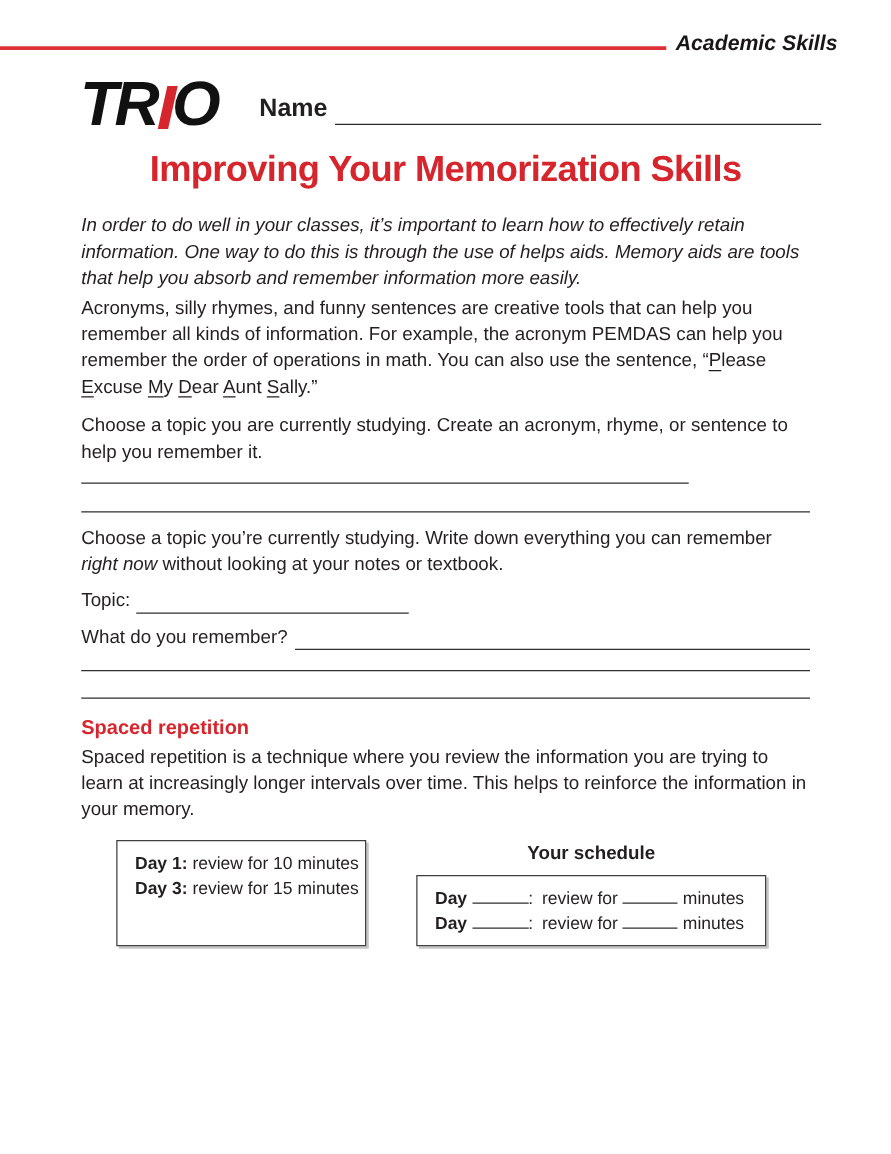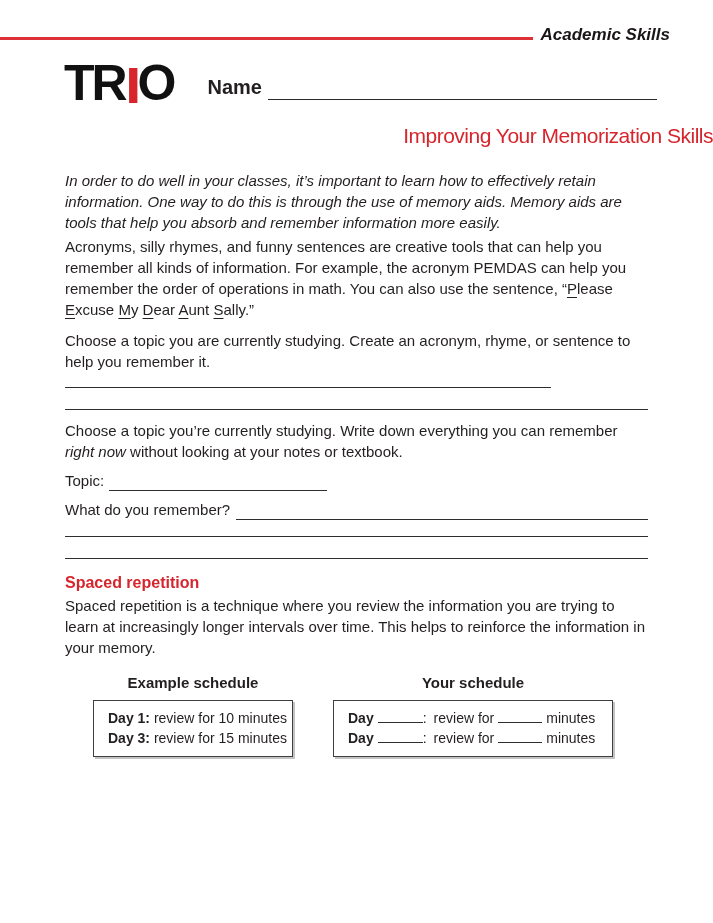--- a/index.html
+++ b/index.html
@@ -25,36 +25,36 @@
   }
   .category {
     position: absolute; top: 24px; right: 43px;
     font-weight: bold; font-style: italic; font-size: 17px; color: #1a1516; text-align: center;
   }
 
   
   .logo-row { display: flex; align-items: center; margin: 12px 56px 0 64px; height: 46px; }
   .logo {
     font-weight: bold; font-size: 50px; letter-spacing: -3px; color: #111111;
-    line-height: 42px; white-space: nowrap;
+    line-height: 42px; white-space: nowrap; font-style: italic;
   }
   .logo .logo-i {
     color: var(--accent-red, #d6252c);
     display: inline-block; transform: translateY(3px) scaleX(1.15);
     padding: 0 1px;
   }
   .name-field { display: flex; flex: 1; align-items: flex-end; margin-left: 34px; height: 34px; }
   .name-label { font-weight: bold; font-size: 20px; padding-bottom: 2px; }
   .name-line { flex: 1; border-bottom: 1.5px solid #2a2a2c; height: 22px; margin-left: 6px; }
 
   
   .title {
-    margin-top: 12px; text-align: right;
+    margin-top: 12px; text-align: center;
     color: var(--accent-red, #d6252c);
-    font-size: 21px; line-height: 36px; font-weight: normal; letter-spacing: -0.5px;
+    font-size: 29px; line-height: 36px; font-weight: bold; letter-spacing: -0.5px;
   }
 
   
   .content { padding: 0 65px; }
   .intro { margin-top: 16px; font-style: italic; }
   h2.sec-heading {
     color: var(--accent-red, #d6252c);
     font-size: 16px; line-height: 19px; margin-top: 12px;
   }
   h2.first { margin-top: 12px; }
@@ -113,21 +113,21 @@
     <div class="name-field">
       <span class="name-label">Name</span>
       <span class="name-line"></span>
     </div>
   </div>
 
   <h1 class="title">Improving Your Memorization Skills</h1>
 
   <div class="content">
 
-    <p class="intro">In order to do well in your classes, it’s important to learn how to effectively retain information. One way to do this is through the use of memory aids. Memory aids are tools that help you absorb and remember information more easily.</p>
+    <p class="intro">In order to do well in your classes, it’s important to learn how to effectively retain information. One way to do this is through the use of helps aids. Memory aids are tools that help you absorb and remember information more easily.</p>
 
     <p class="body"><span>Acronyms, silly rhymes, and funny sentences are creative tools that can help you remember all kinds of information. For example, the acronym PEMDAS can help you remember the order of operations in math. You can also use the sentence, “</span><span><span class="fl">P</span>lease <span class="fl">E</span>xcuse <span class="fl">M</span>y <span class="fl">D</span>ear <span class="fl">A</span>unt <span class="fl">S</span>ally</span><span>.”</span></p>
     <p class="prompt"><span>Choose a topic you are currently studying. Create an acronym, rhyme, or sentence to help you remember it.</span> <span class="inline-blank"></span></p>
     <div class="full-blank"></div>
 
     <p class="prompt"><span>Choose a topic you’re currently studying. Write down everything you can remember </span><em class="rn">right now</em><span> without looking at your notes or textbook.</span></p>
 
     <div class="field-row">
       <span class="label">Topic:</span>
       <span class="topic-blank"></span>
@@ -138,21 +138,20 @@
       <span class="grow-blank"></span>
     </div>
     <div class="full-blank"></div>
     <div class="full-blank"></div>
 
     <h2 class="sec-heading" style="margin-top:14px">Spaced repetition</h2>
     <p class="body">Spaced repetition is a technique where you review the information you are trying to learn at increasingly longer intervals over time. This helps to reinforce the information in your memory.</p>
 
     <div class="schedules">
       <div class="sched-col example">
-        <div class="sched-title">Example schedule</div>
         <div class="sched-box">
             <div class="sched-row"><span class="b">Day 1: </span>review for 10 minutes</div>
             <div class="sched-row"><span class="b">Day 3: </span>review for 15 minutes</div>
           </div>
       </div>
       <div class="sched-col yours">
         <div class="sched-title">Your schedule</div>
         <div class="sched-box">
             <div class="sched-row your-row"><span class="b">Day</span><span class="mini-blank day-blank"></span><span>:</span><span class="rl">review for</span><span class="mini-blank min-blank"></span><span>minutes</span></div>
             <div class="sched-row your-row"><span class="b">Day</span><span class="mini-blank day-blank"></span><span>:</span><span class="rl">review for</span><span class="mini-blank min-blank"></span><span>minutes</span></div>

